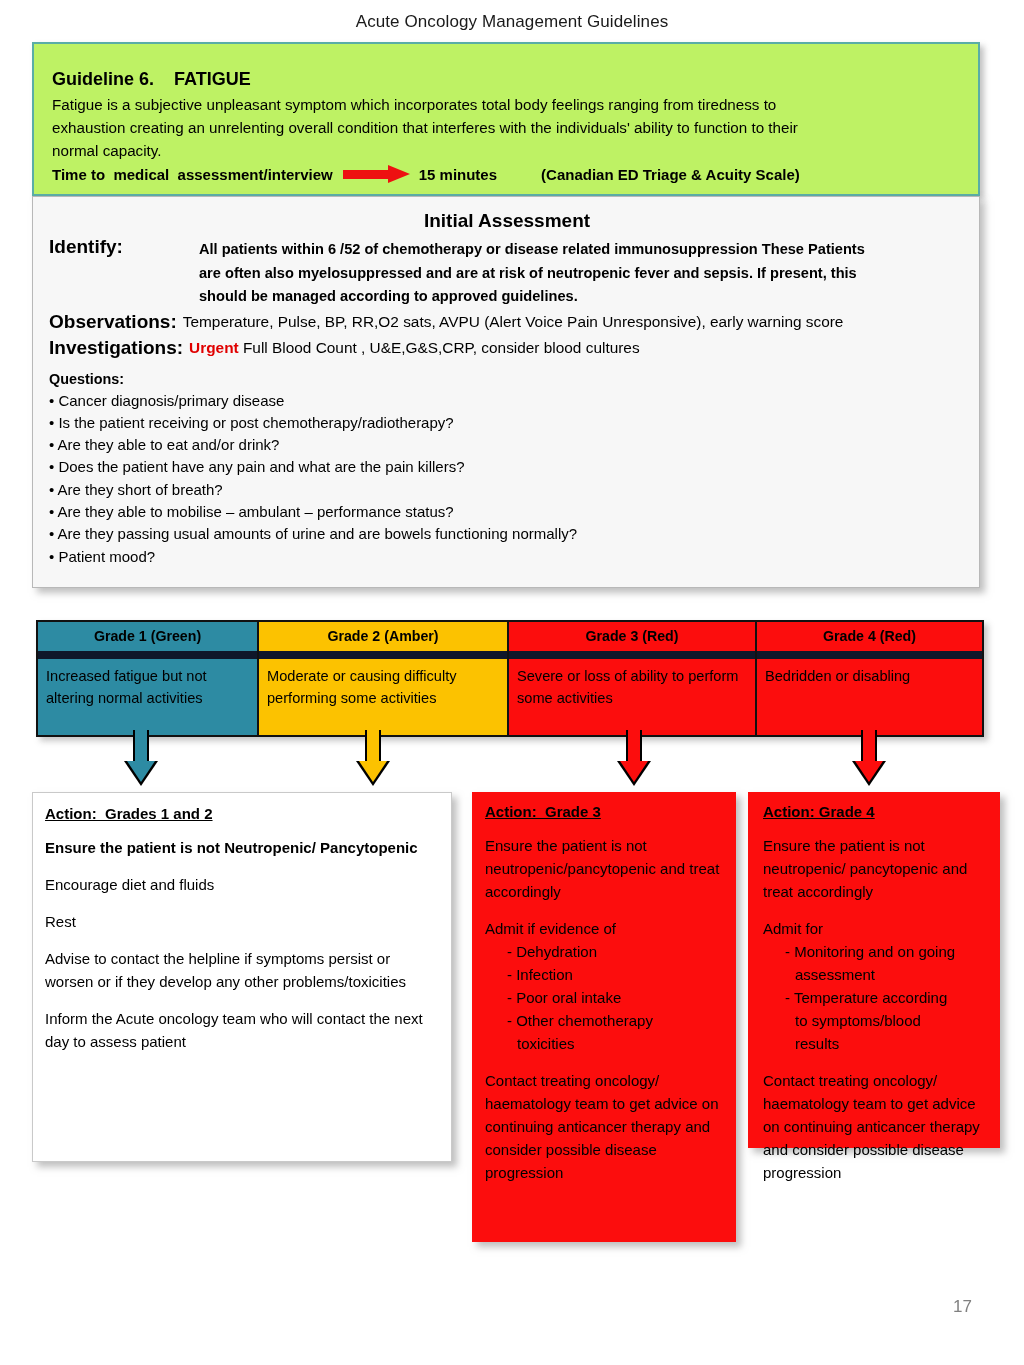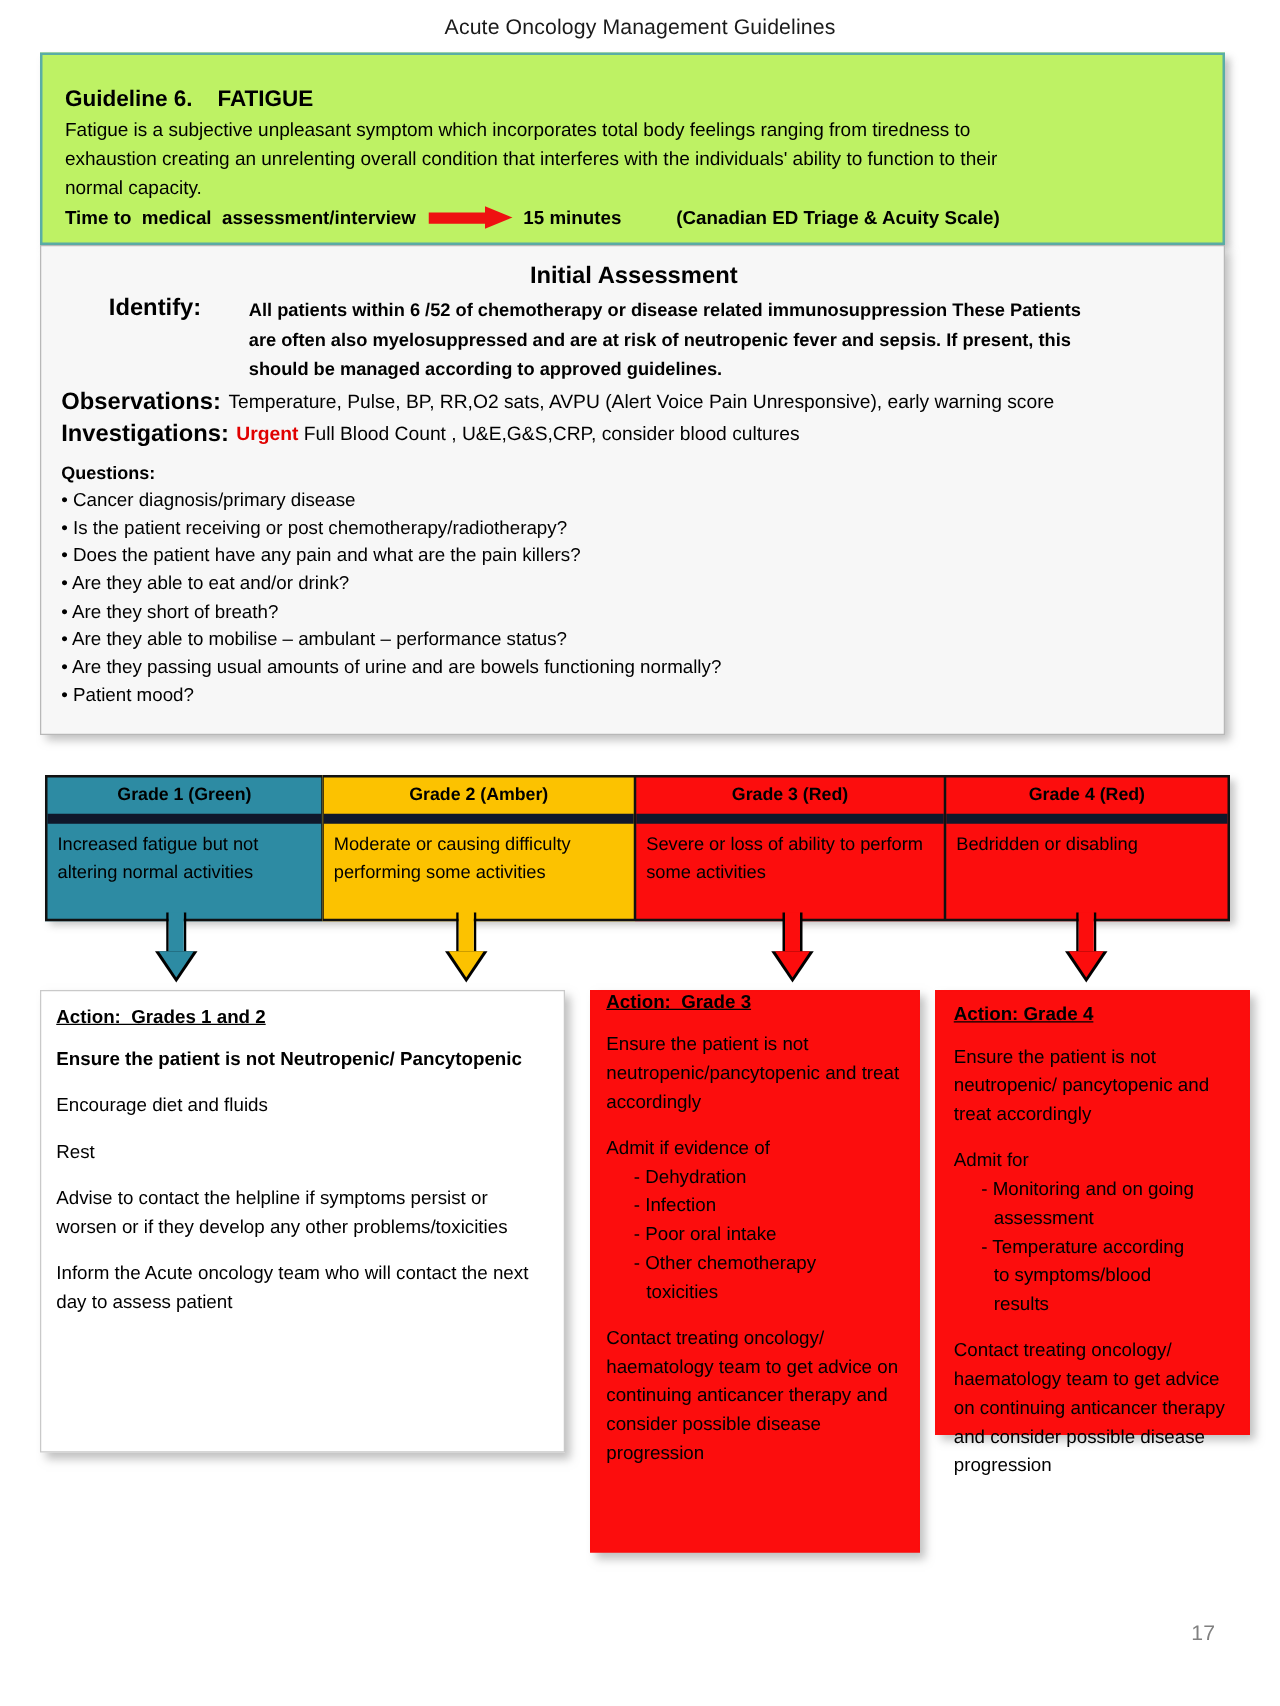--- a/index.html
+++ b/index.html
@@ -108,21 +108,21 @@
   .assess-row {
     display: flex;
     align-items: flex-start;
   }
   .assess-label {
     font-size: 19px;
     font-weight: bold;
     flex: 0 0 auto;
     line-height: 26px;
   }
-  #identify-label { width: 150px; text-align: center; }
+  #identify-label { width: 150px; }
   .identify-body {
     font-size: 14.6px;
     font-weight: bold;
     line-height: 23.5px;
     padding-top: 4px;
   }
   .assess-value {
     font-size: 15.4px;
     line-height: 26px;
     padding-left: 6px;
@@ -240,21 +240,21 @@
     border: 1px solid #c9c9c9;
     padding: 12px 14px 10px 12px;
   }
   #action-3 {
     left: 472px;
     top: 792px;
     width: 264px;
     height: 450px;
     background: #fc0d0d;
     border: 1px solid #fc0d0d;
-    padding: 0 12px 10px 12px;
+    padding: 10px 12px 10px 12px;
   }
   #action-4 {
     left: 748px;
     top: 792px;
     width: 252px;
     height: 356px;
     background: #fc0d0d;
     border: 1px solid #fc0d0d;
     padding: 10px 12px 10px 14px;
   }
@@ -330,22 +330,22 @@
     <div class="assess-value">
       <span class="urgent">Urgent</span>
       <span>Full Blood Count , U&amp;E,G&amp;S,CRP, consider blood cultures</span>
     </div>
   </div>
 
   <div id="questions-label">Questions:</div>
   <div>
     <div class="question-item">• Cancer diagnosis/primary disease</div>
     <div class="question-item">• Is the patient receiving or post chemotherapy/radiotherapy?</div>
+    <div class="question-item">• Are they able to eat  and/or drink?</div>
     <div class="question-item">• Does the patient have any pain and what are the pain killers?</div>
-    <div class="question-item">• Are they able to eat  and/or drink?</div>
     <div class="question-item">• Are they short of breath?</div>
     <div class="question-item">• Are they able to mobilise – ambulant – performance status?</div>
     <div class="question-item">• Are  they passing usual amounts of urine and  are bowels functioning normally?</div>
     <div class="question-item">• Patient mood?</div>
   </div>
 </div>
 
 <div id="grade-table">
   <div class="grade-col col-teal" style="width:222px">
     <div class="grade-head">Grade 1 (Green)</div>

